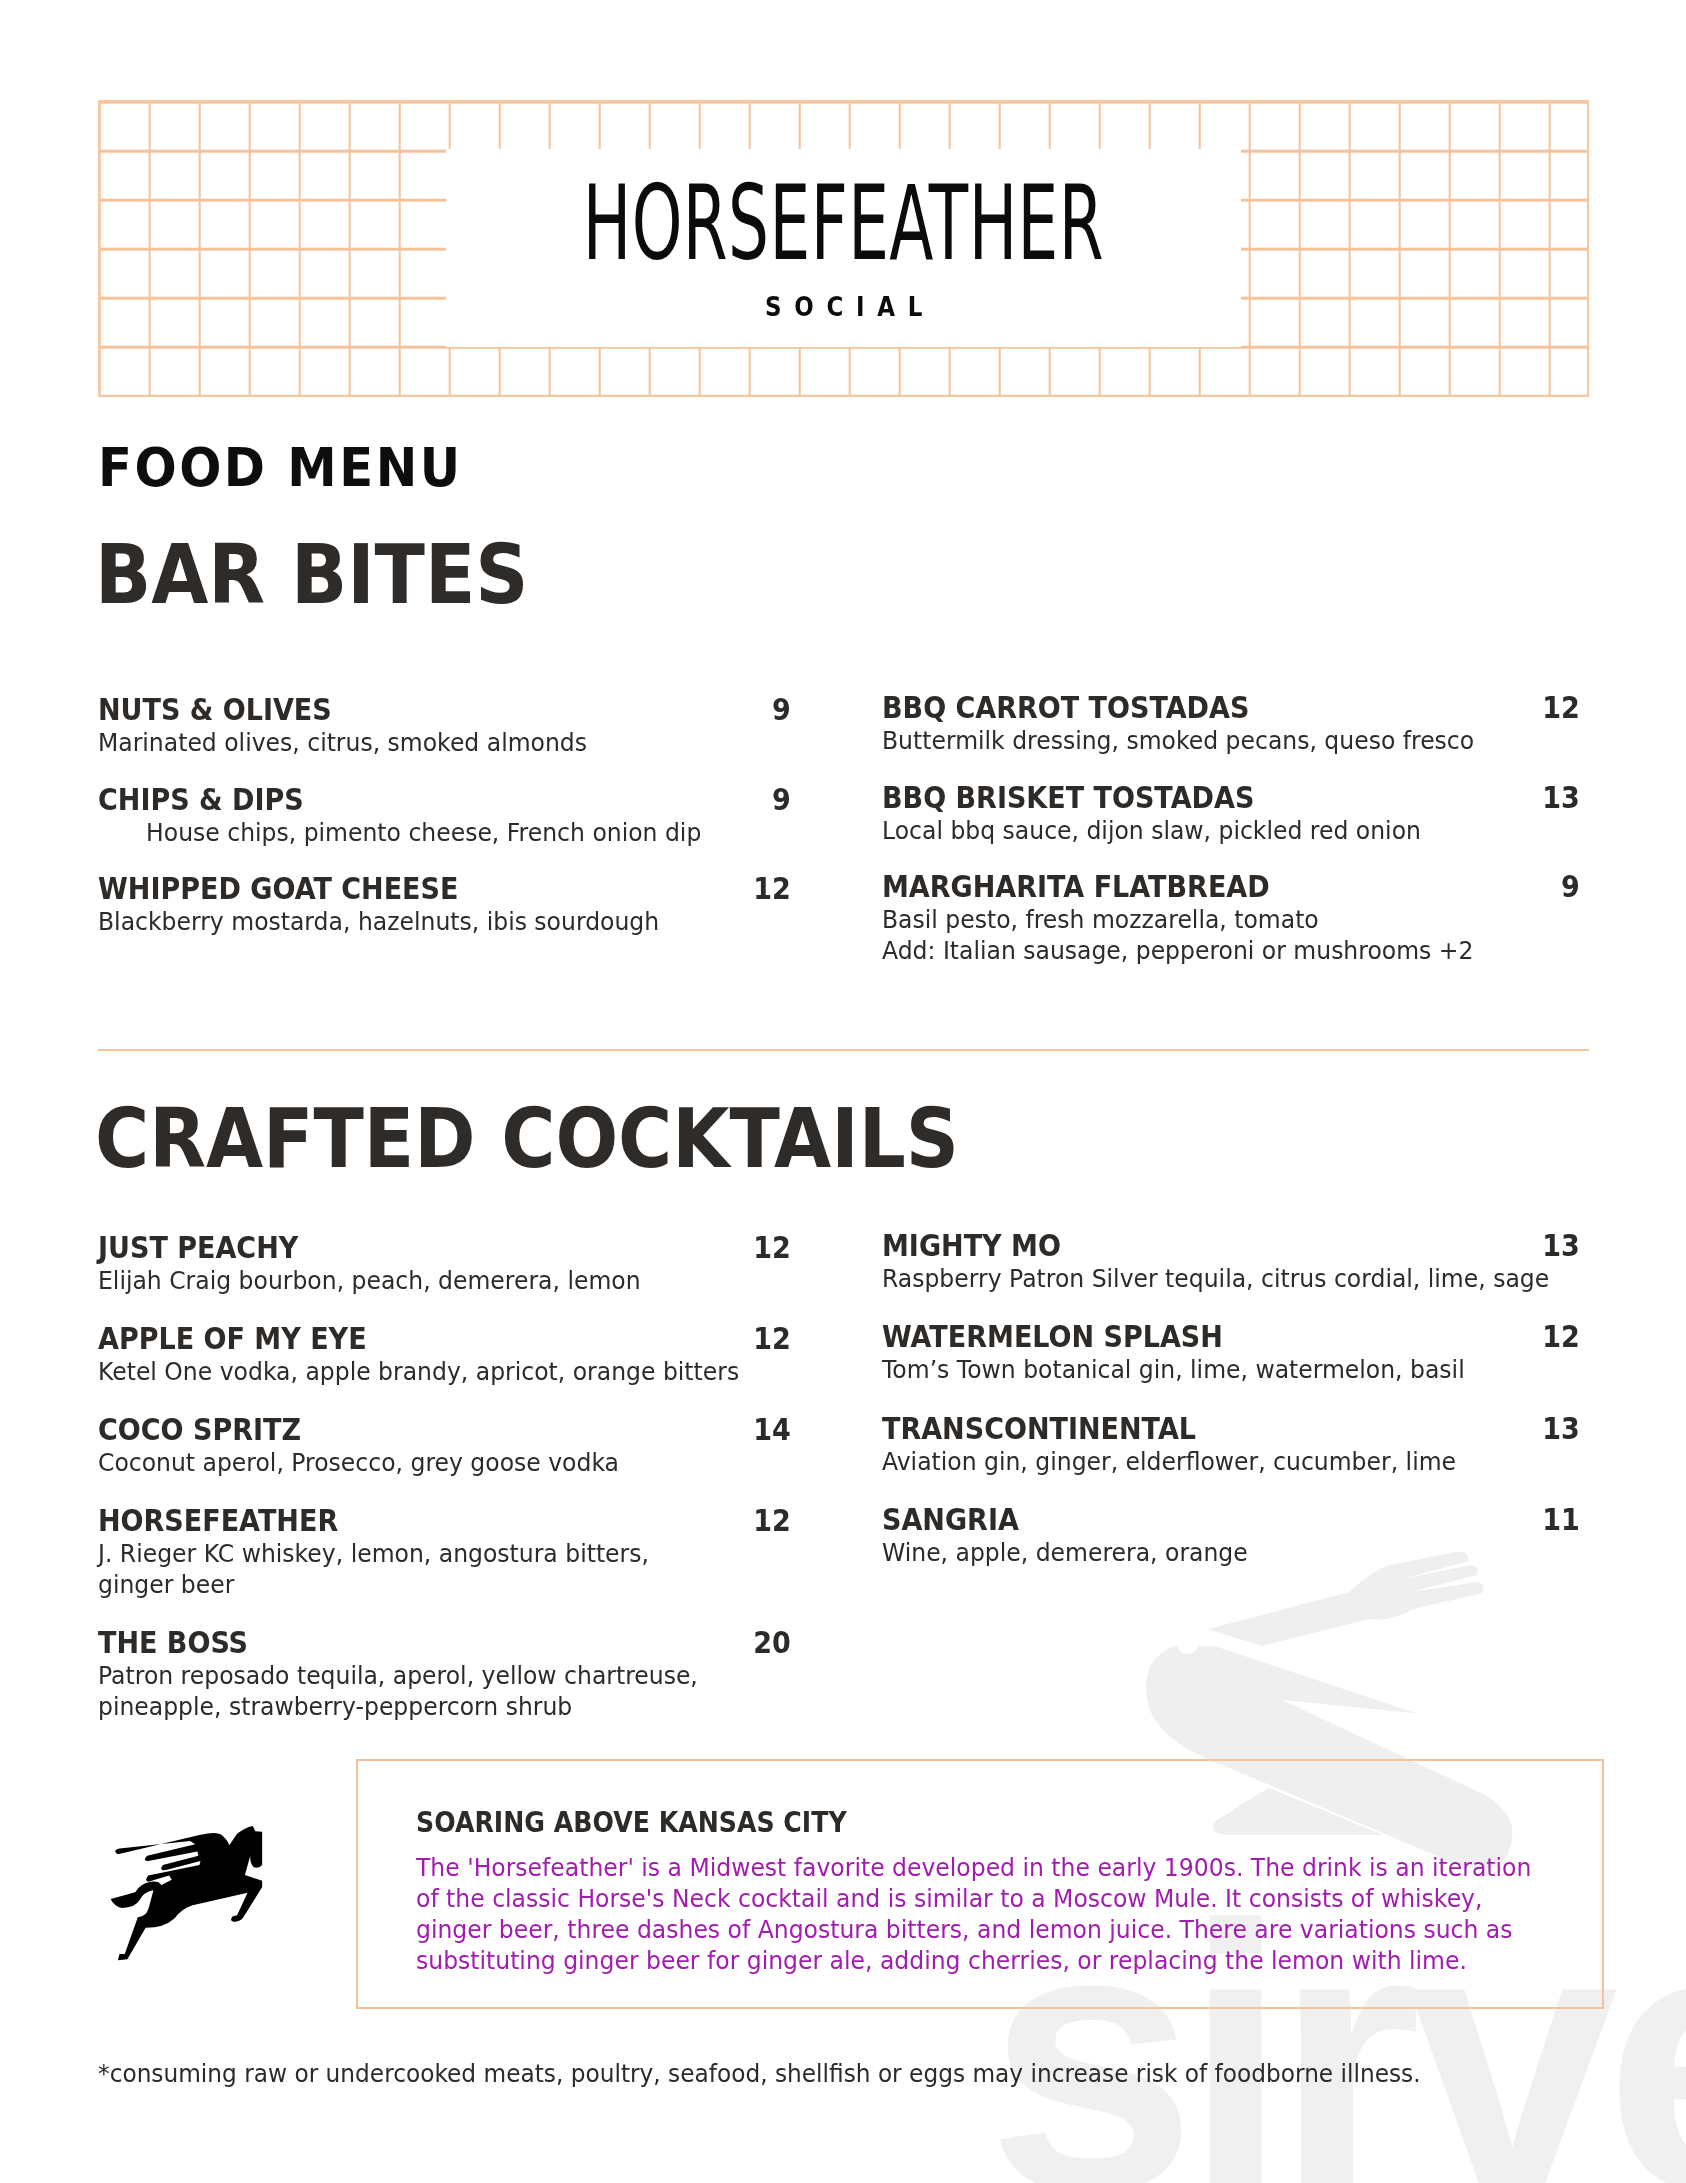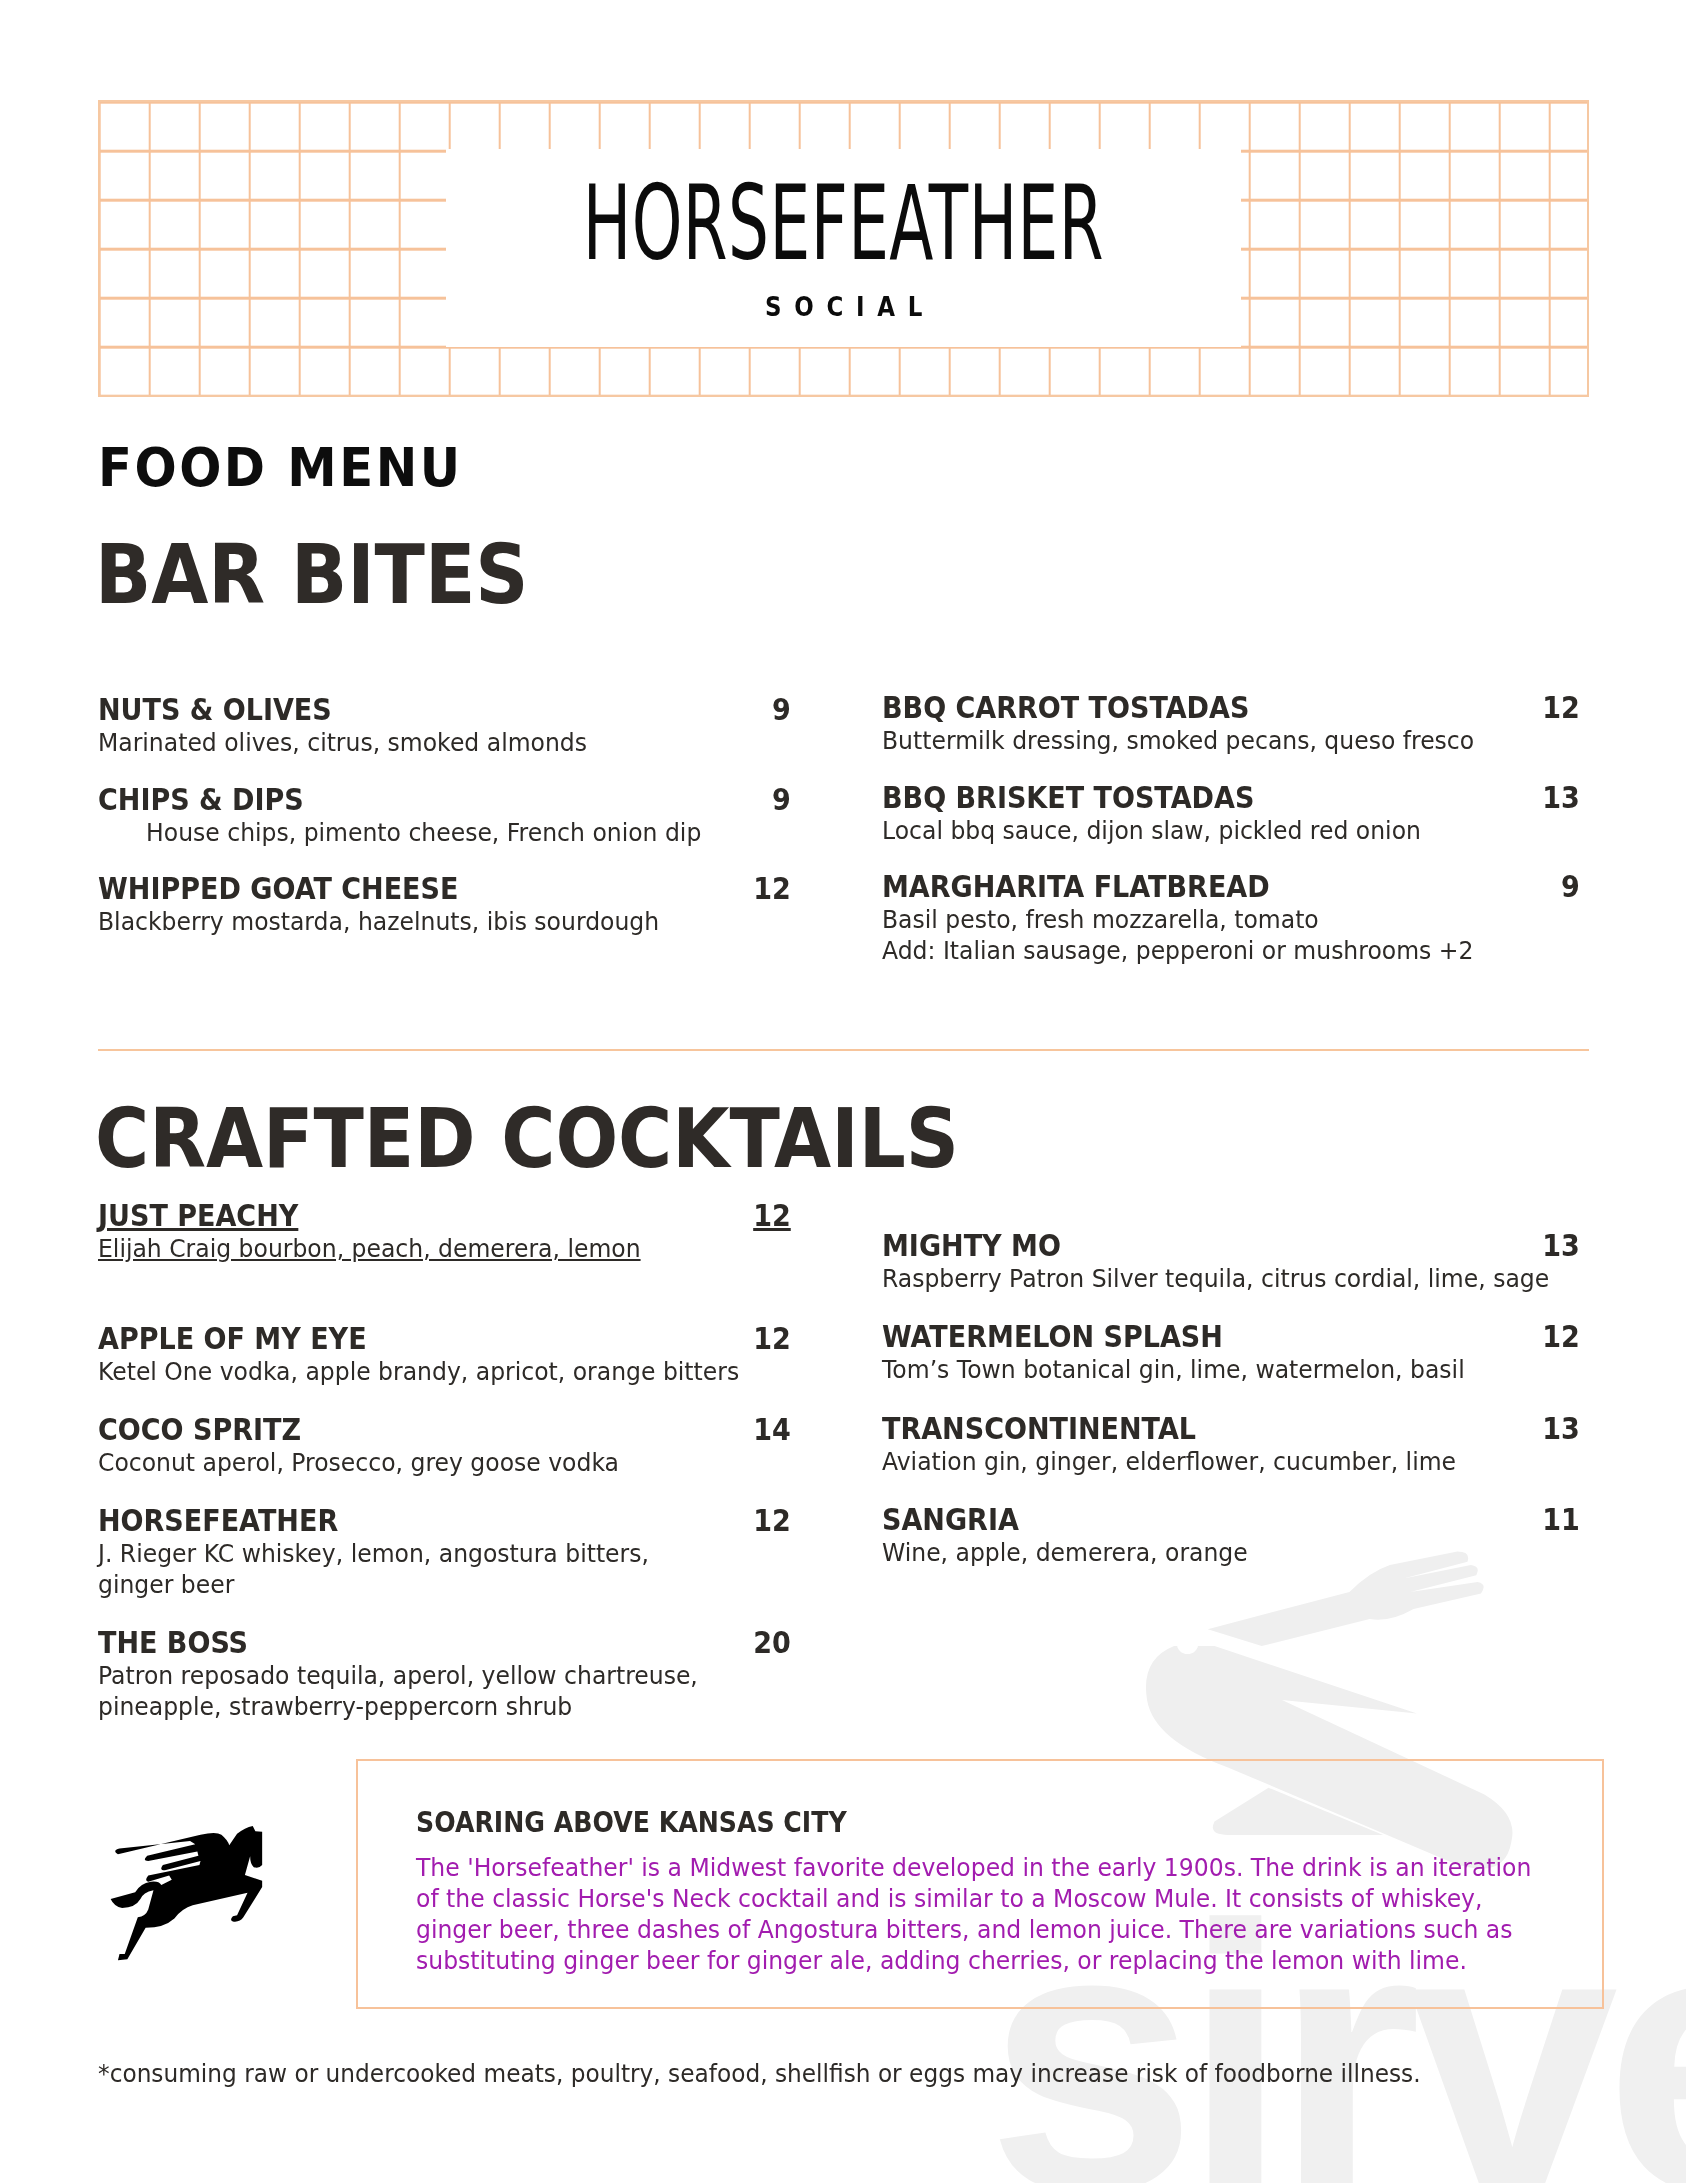--- a/index.html
+++ b/index.html
@@ -298,21 +298,21 @@
     <div class="item-desc">Basil pesto, fresh mozzarella, tomato</div>
     <div class="item-desc">Add: Italian sausage, pepperoni or mushrooms +2</div>
   </div>
 </div>
 
 <div class="divider"></div>
 
 <div class="section-title cocktails-title">CRAFTED COCKTAILS</div>
 
 <div class="menu-col col-left" style="top:0;">
-  <div class="menu-item" style="top:1164px;text-decoration:underline;">
+  <div class="menu-item" style="top:1196px;">
     <div class="item-head">
       <span class="item-name">JUST PEACHY</span>
       <span class="item-price">12</span>
     </div>
     <div class="item-desc">Elijah Craig bourbon, peach, demerera, lemon</div>
   </div>
   <div class="menu-item" style="top:1287px;">
     <div class="item-head">
       <span class="item-name">APPLE OF MY EYE</span>
       <span class="item-price">12</span>

